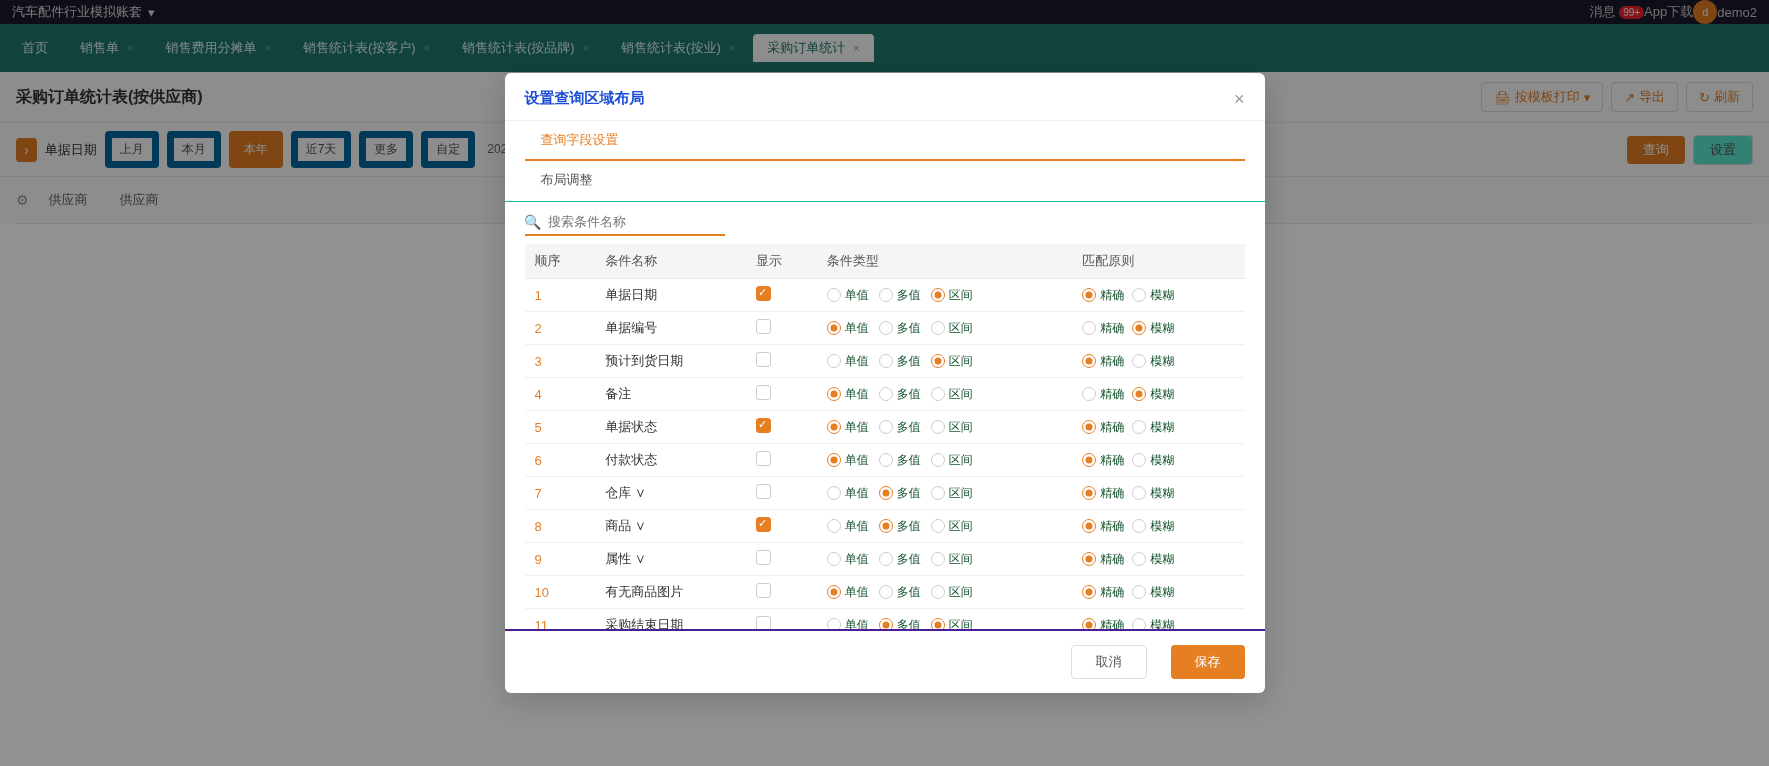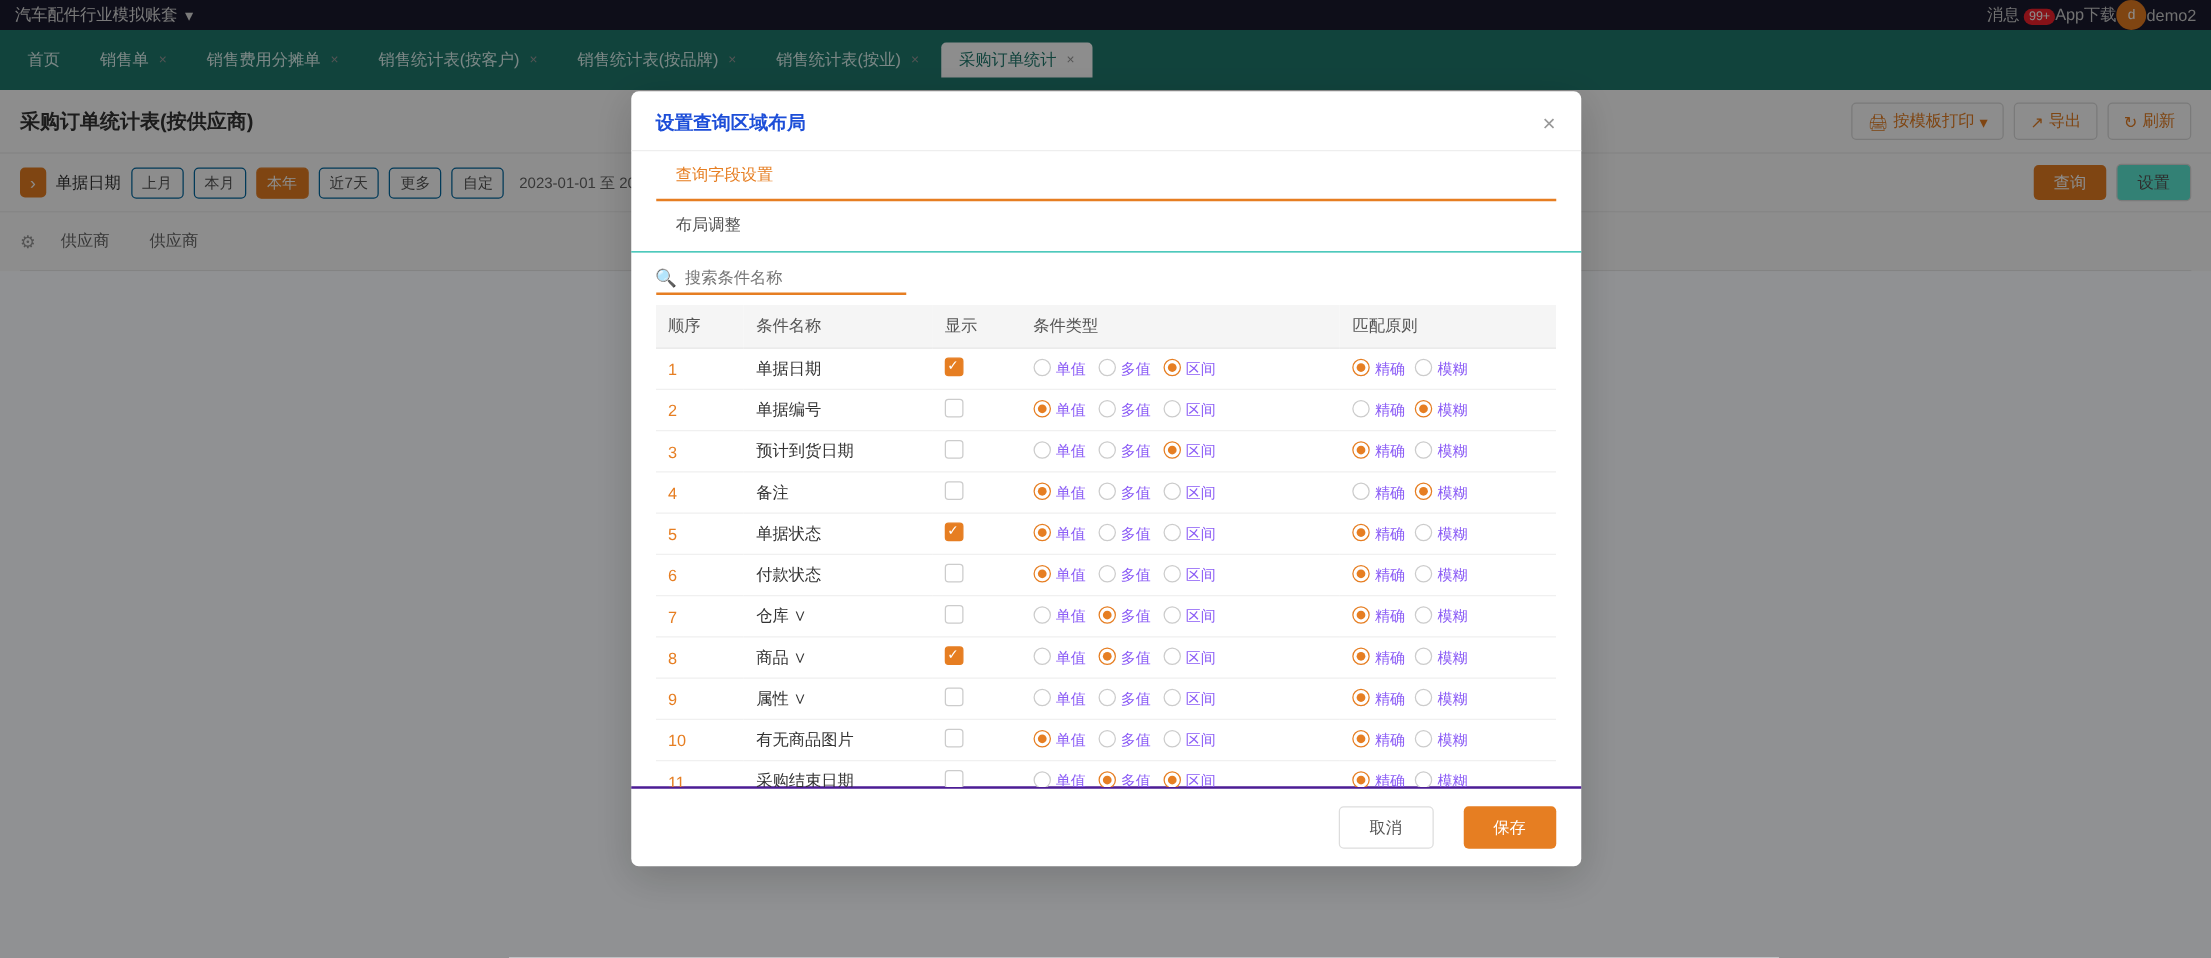--- a/index.html
+++ b/index.html
@@ -64,21 +64,21 @@
     .filter-bar {
       background: #fff;
       padding: 8px 16px;
       display: flex;
       align-items: center;
       gap: 8px;
       border-bottom: 1px solid #eee;
     }
     .filter-toggle { background: #e67e22; color: #fff; border: none; border-radius: 4px; padding: 4px 8px; cursor: pointer; font-size: 14px; }
     .date-label { font-size: 13px; color: #333; }
-    .date-btn { padding: 3px 8px; border: 1px solid #0369a1; border-radius: 4px; background: #fff; cursor: pointer; font-size: 12px; color: #555; }
+    .date-btn { padding: 3px 8px; border: 7px solid #0369a1; border-radius: 4px; background: #fff; cursor: pointer; font-size: 12px; color: #555; }
     .date-btn.active { background: #e67e22; color: #fff; border-color: #e67e22; }
     .date-range { font-size: 12px; color: #666; margin-left: 4px; }
     .btn-query { background: #e67e22; color: #fff; border: none; border-radius: 4px; padding: 5px 16px; cursor: pointer; font-size: 13px; }
     .btn-set { background: #5eead4; border: 1px solid #ddd; border-radius: 4px; padding: 5px 16px; cursor: pointer; font-size: 13px; color: #555; }
 
     
     .table-area {
       background: #fff;
       margin: 0;
       padding: 0 16px;
@@ -214,21 +214,21 @@
       content: '✓';
       color: #fff;
       font-size: 11px;
       position: absolute;
       top: -1px;
       left: 1px;
     }
 
     
     .radio-group { display: flex; align-items: center; gap: 10px; white-space: nowrap; }
-    .radio-opt { display: flex; gap: 4px; cursor: pointer; font-size: 12px; color: #8b5cf6; }
+    .radio-opt { display: flex; align-items: center; gap: 4px; cursor: pointer; font-size: 12px; color: #14532d; }
     .radio-circle {
       width: 14px; height: 14px;
       border-radius: 50%;
       border: 1.5px solid #ccc;
       display: inline-block;
       position: relative;
       background: #fff;
     }
     .radio-circle.selected {
       border-color: #e67e22;

